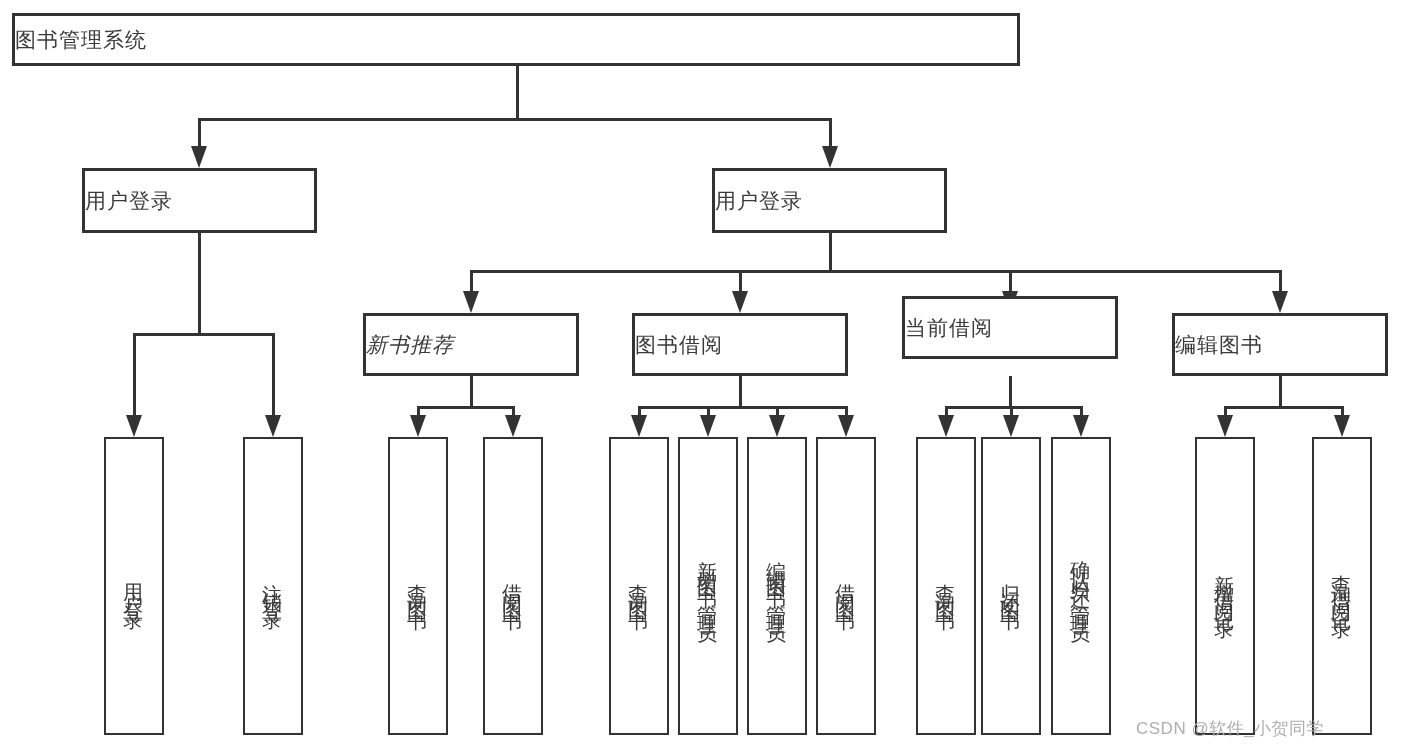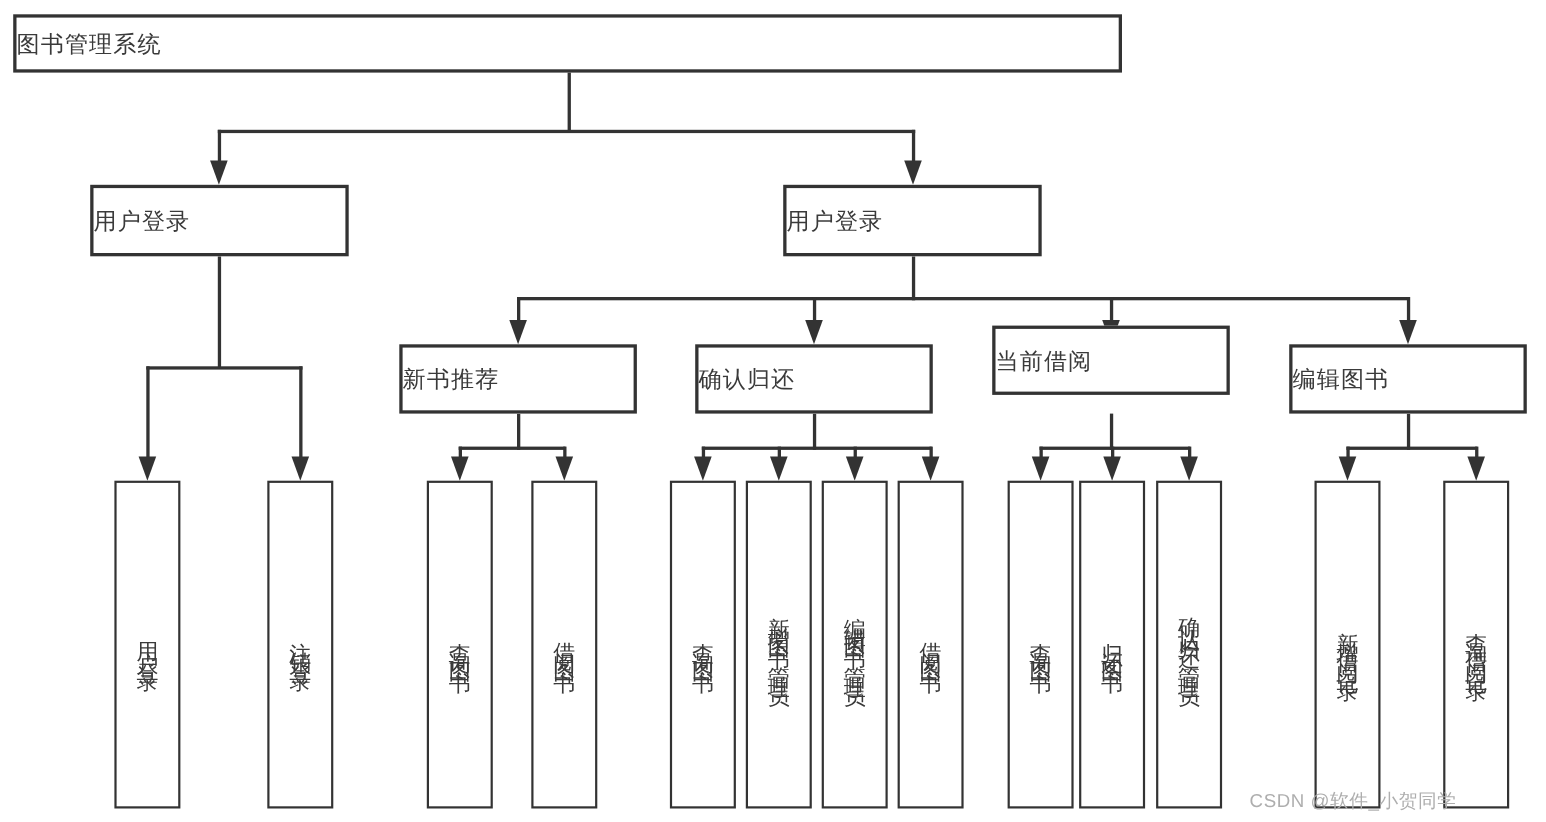--- a/index.html
+++ b/index.html
@@ -58,21 +58,21 @@
     color:#aeaeae;
     font-size:17px;
     letter-spacing:0.5px;
     white-space:nowrap;
     z-index:5;
   }
   
   #n-root{left:12px;top:13px;width:1008px;height:53px;}
   #n-login{left:82px;top:168px;width:235px;height:65px;}
   #n-mgmt{left:712px;top:168px;width:235px;height:65px;}
-  #n-newbook{left:363px;top:313px;width:216px;height:63px;}
+  #n-newbook{left:363px;top:313px;width:216px;height:63px;font-style:italic;}
   #n-borrow{left:632px;top:313px;width:216px;height:63px;}
   #n-current{left:902px;top:296px;width:216px;height:63px;}
   #n-records{left:1172px;top:313px;width:216px;height:63px;}
   #lf-1{left:104px;}  #lf-2{left:243px;}
   #lf-3{left:388px;}  #lf-4{left:483px;}
   #lf-5{left:609px;}  #lf-6{left:678px;}  #lf-7{left:747px;}  #lf-8{left:816px;}
   #lf-9{left:916px;}  #lf-10{left:981px;} #lf-11{left:1051px;}
   #lf-12{left:1195px;}#lf-13{left:1312px;}
 </style>
 </head>
@@ -90,21 +90,21 @@
 
   <div class="hbox" id="n-mgmt">
     <span class="hlabel">用户登录</span>
   </div>
 
   <div class="hbox" id="n-newbook">
     <span class="hlabel">新书推荐</span>
   </div>
 
   <div class="hbox" id="n-borrow">
-    <span class="hlabel">确认归还</span>
+    <span class="hlabel">图书借阅</span>
   </div>
 
   <div class="hbox" id="n-current">
     <span class="hlabel">当前借阅</span>
   </div>
 
   <div class="hbox" id="n-records">
     <span class="hlabel">编辑图书</span>
   </div>
 

